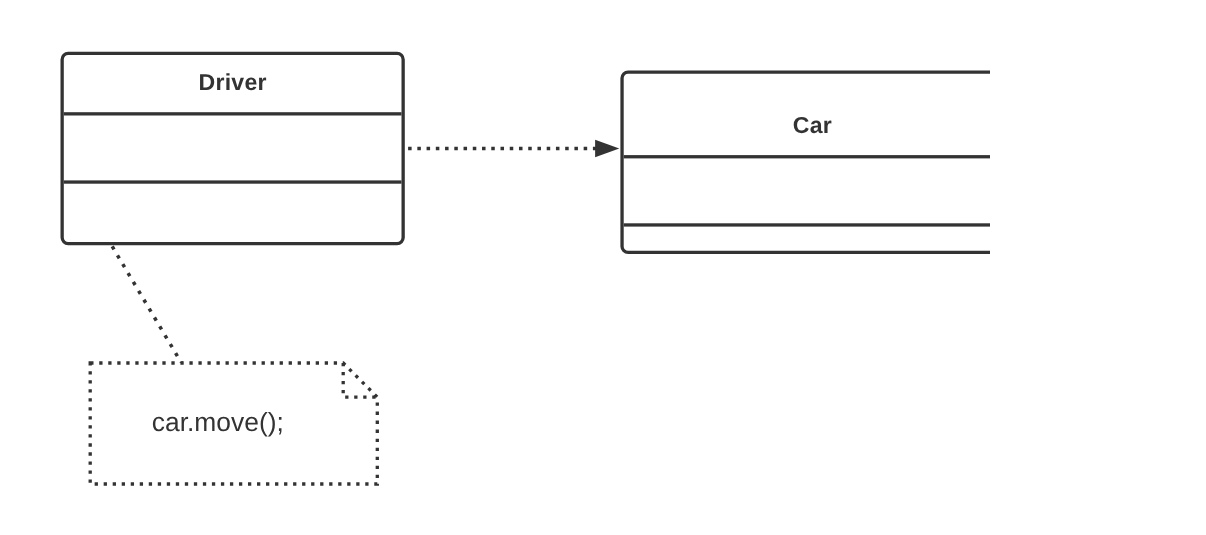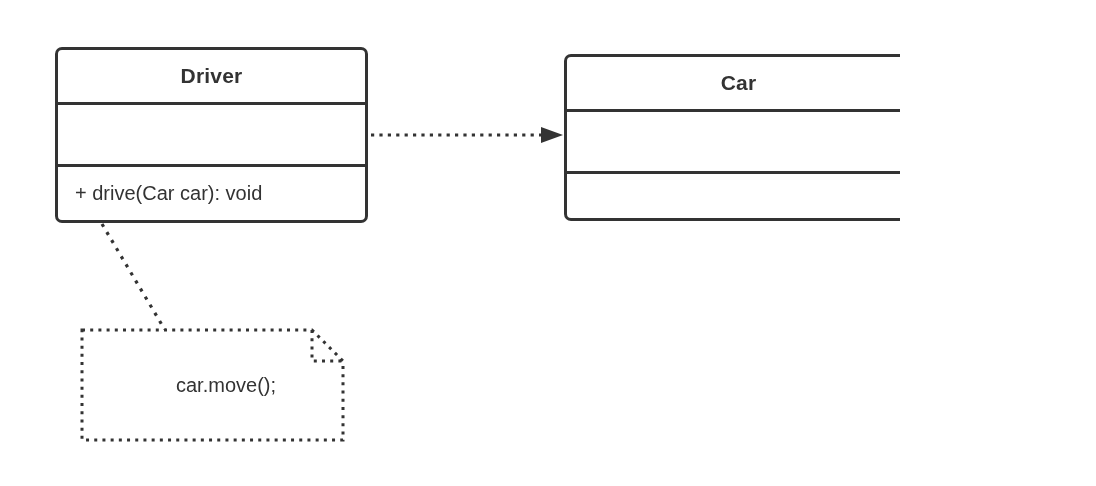--- a/index.html
+++ b/index.html
@@ -27,21 +27,21 @@
     position: absolute;
     box-sizing: border-box;
     border: 3px solid #333333;
     border-radius: 7px;
     background: #ffffff;
     display: flex;
     flex-direction: column;
     color: #333333;
   }
   .class-box.driver { left: 55px;  top: 47px; width: 313px; height: 176px; }
-  .class-box.car    { left: 564px; top: 54px; width: 349px; height: 167px; }
+  .class-box.car    { left: 564px; top: 64px; width: 349px; height: 167px; justify-content: center; }
   .class-title {
     box-sizing: border-box;
     height: 55px;
     border-bottom: 3px solid #333333;
     display: flex;
     align-items: center;
     justify-content: center;
     font-size: 21px;
     font-weight: bold;
     letter-spacing: 0.2px;
@@ -54,28 +54,28 @@
   .class-methods {
     box-sizing: border-box;
     flex: 1;
     display: flex;
     align-items: center;
     padding-left: 17px;
     font-size: 20px;
   }
   .note-text {
     position: absolute;
-    left: 98px;
+    left: 70px;
     top: 332px;
     width: 256px;
     height: 106px;
     display: flex;
     align-items: center;
     justify-content: center;
-    font-size: 20px;
+    font-size: 24px;
     color: #333333;
     pointer-events: none;
   }
 </style>
 </head>
 <body>
 
 <div class="canvas">
 
   <svg class="overlay" viewBox="0 0 1096 486" xmlns="http://www.w3.org/2000/svg">
@@ -85,23 +85,20 @@
 
     <line x1="102" y1="224" x2="165" y2="330" stroke="#333333" stroke-width="3.2" stroke-dasharray="3.2 6.2"></line>
 
     <path d="M 82 330 L 312 330 L 343 361 L 343 440 L 82 440 Z" fill="#ffffff" stroke="#333333" stroke-width="3" stroke-dasharray="3 5.2"></path>
     <polyline points="312,330 312,361 343,361" fill="none" stroke="#333333" stroke-width="3" stroke-dasharray="3 5.2"></polyline>
   </svg>
 
   <div class="class-box driver">
     <div class="class-title">Driver</div>
     <div class="class-attrs"></div>
-    <div class="class-methods">
-      <span>+ drive(Car car): void</span>
-    </div>
   </div>
 
   <div class="class-box car">
     <div class="class-title">Car</div>
     <div class="class-attrs"></div>
   </div>
 
   <div class="note-text">car.move();</div>
 
 </div>

